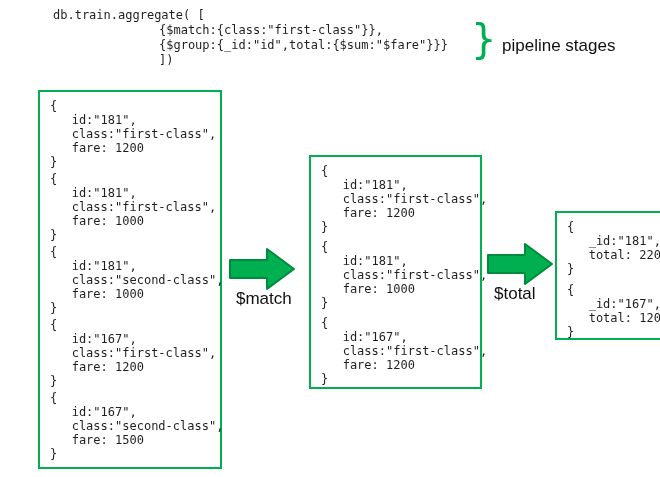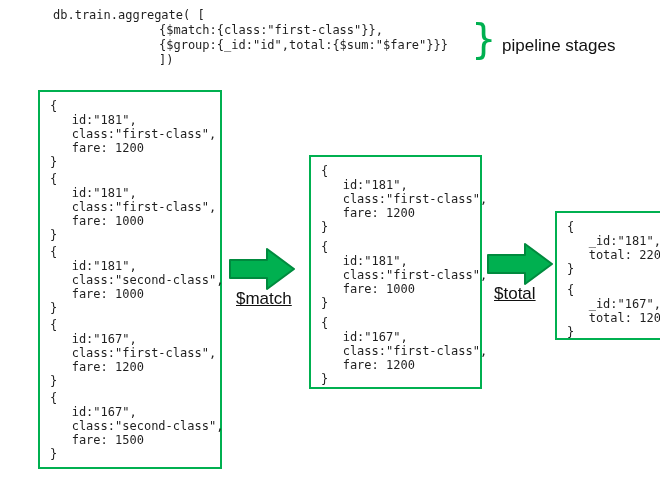--- a/index.html
+++ b/index.html
@@ -50,21 +50,20 @@
   .arrow {
     position:absolute;
     width:68px; height:46px;
   }
   .arrow-match { left:201px; top:246px; }
   .arrow-group { left:459px; top:241px; }
   .stage-label {
     position:absolute;
     font:17px/20px "Liberation Sans", sans-serif;
     color:#111111;
-    text-decoration:underline;
   }
   .label-match { left:208px; top:289px; }
   .label-group { left:466px; top:284px; }
 </style>
 </head>
 <body>
 
 <div class="canvas">
 
   <div class="code-line" style="left:25px; top:8px;">db.train.aggregate( [</div>

